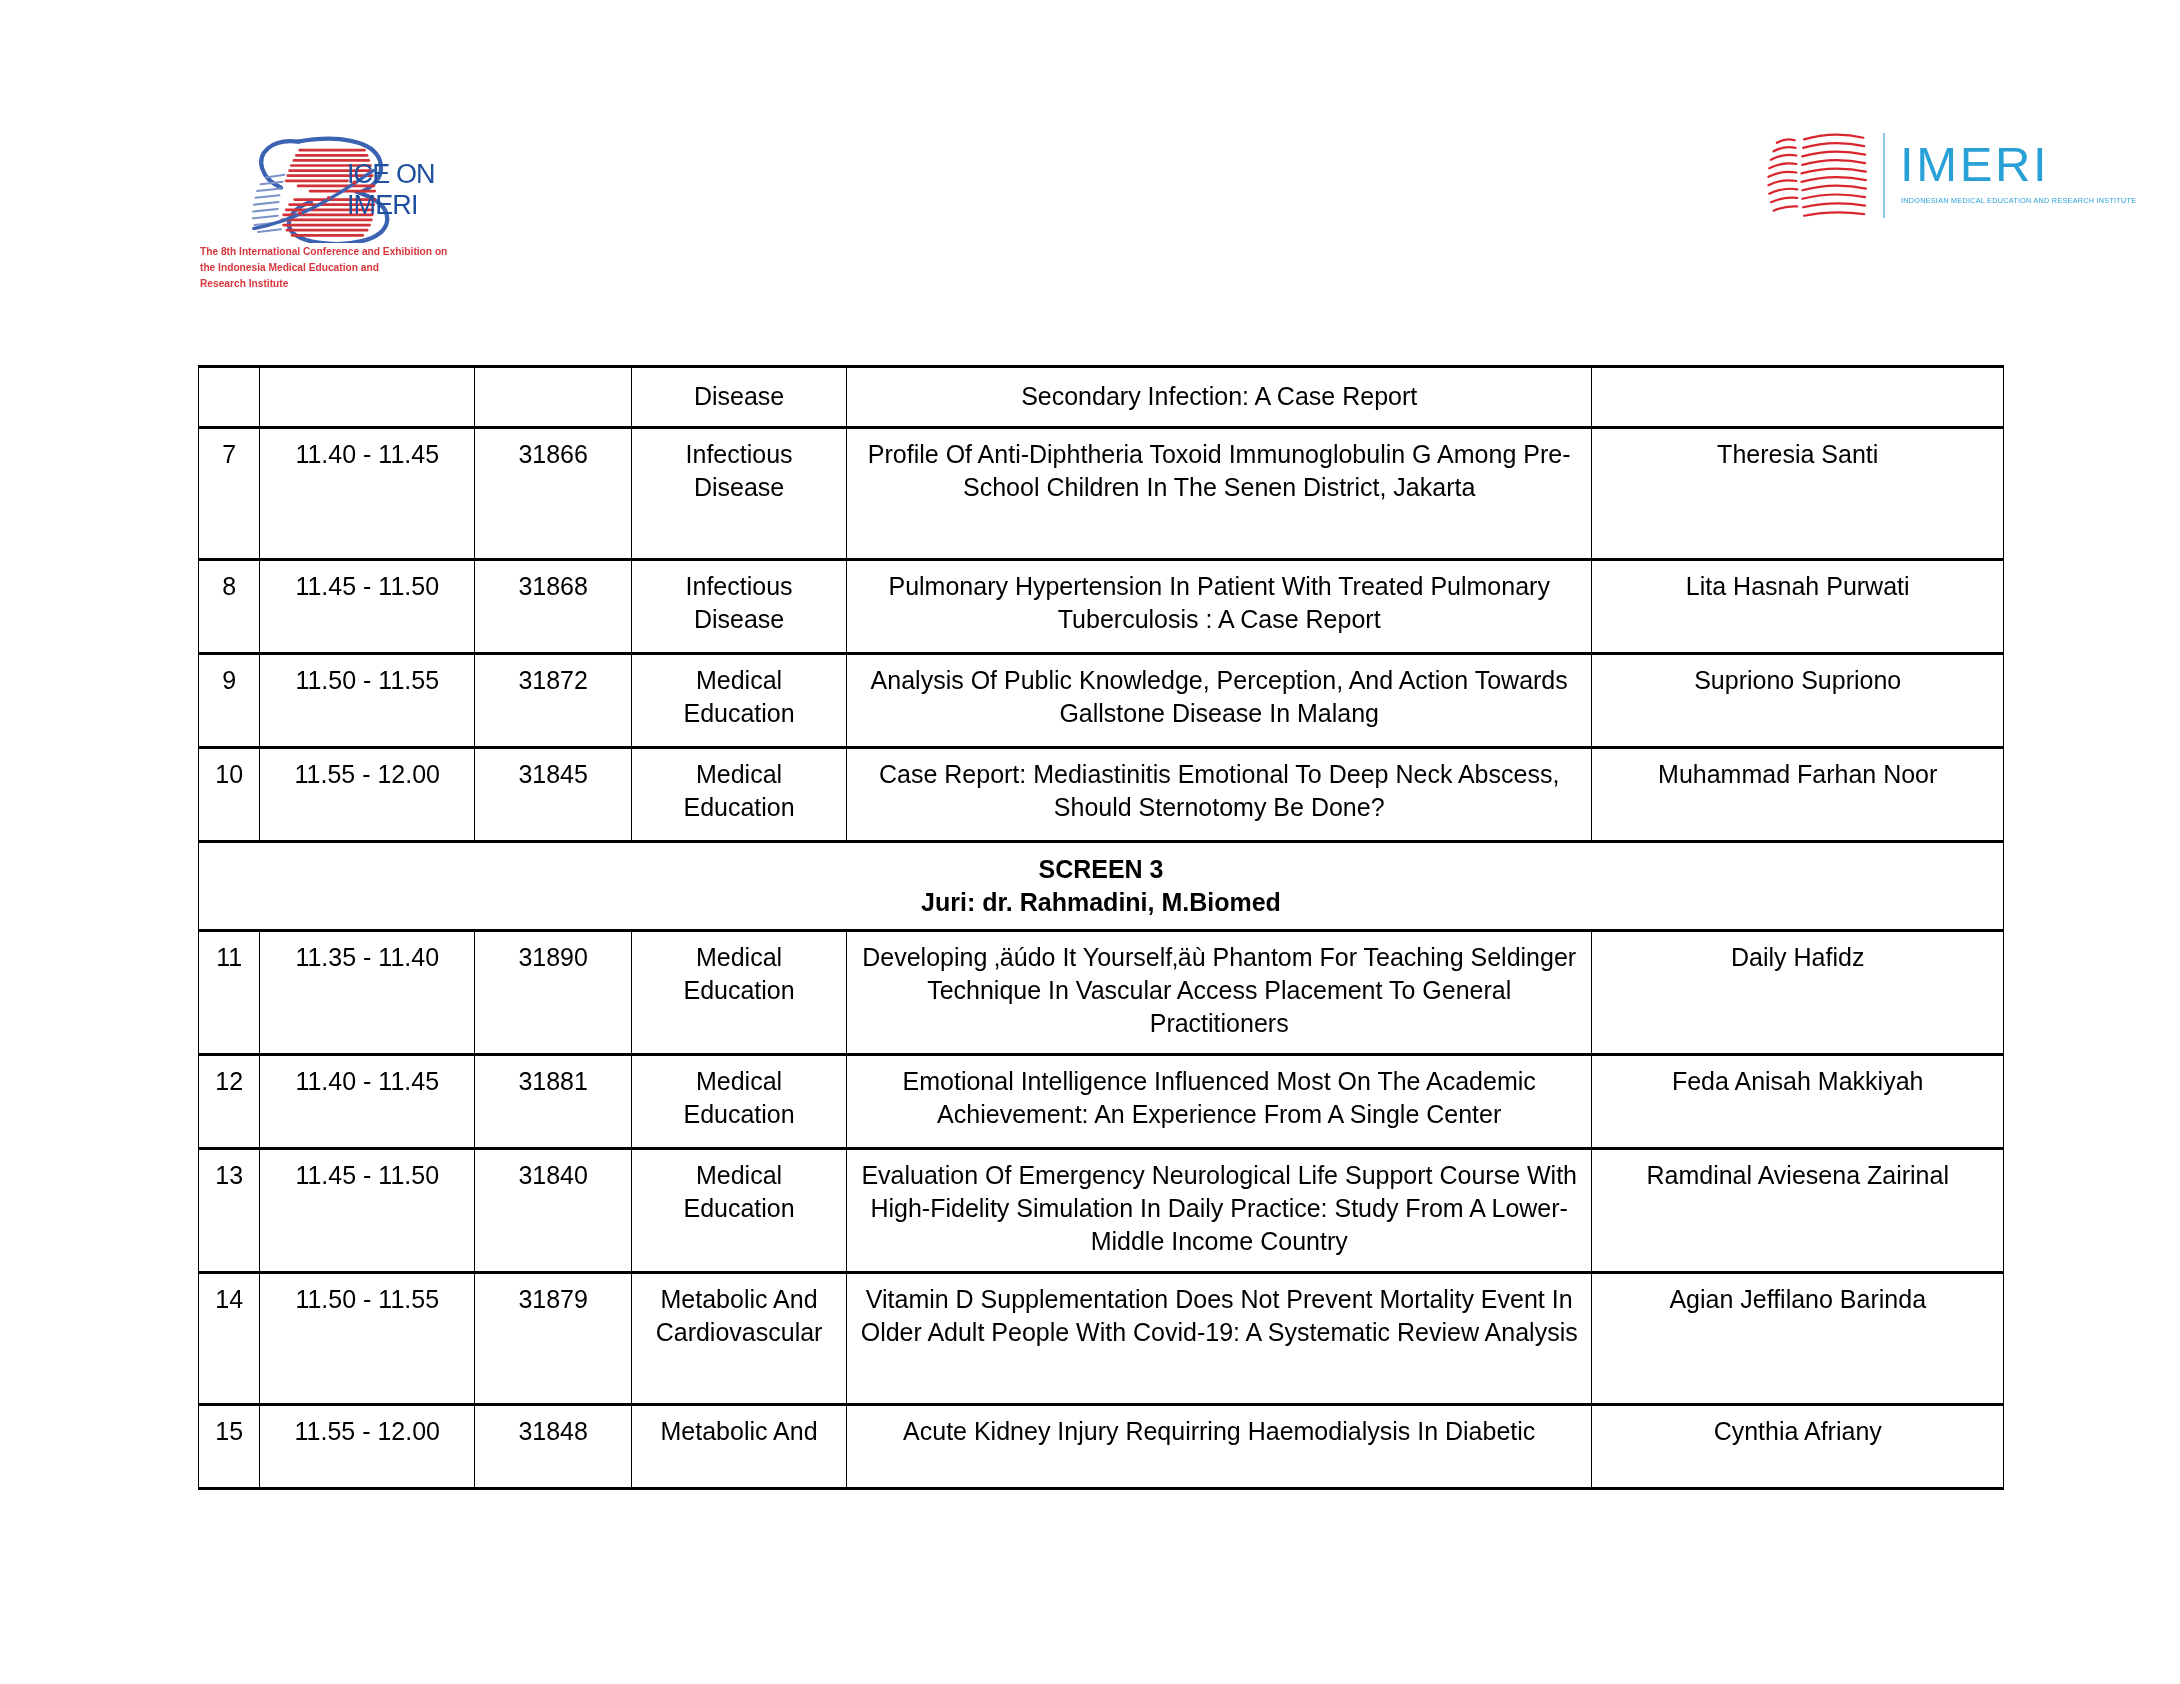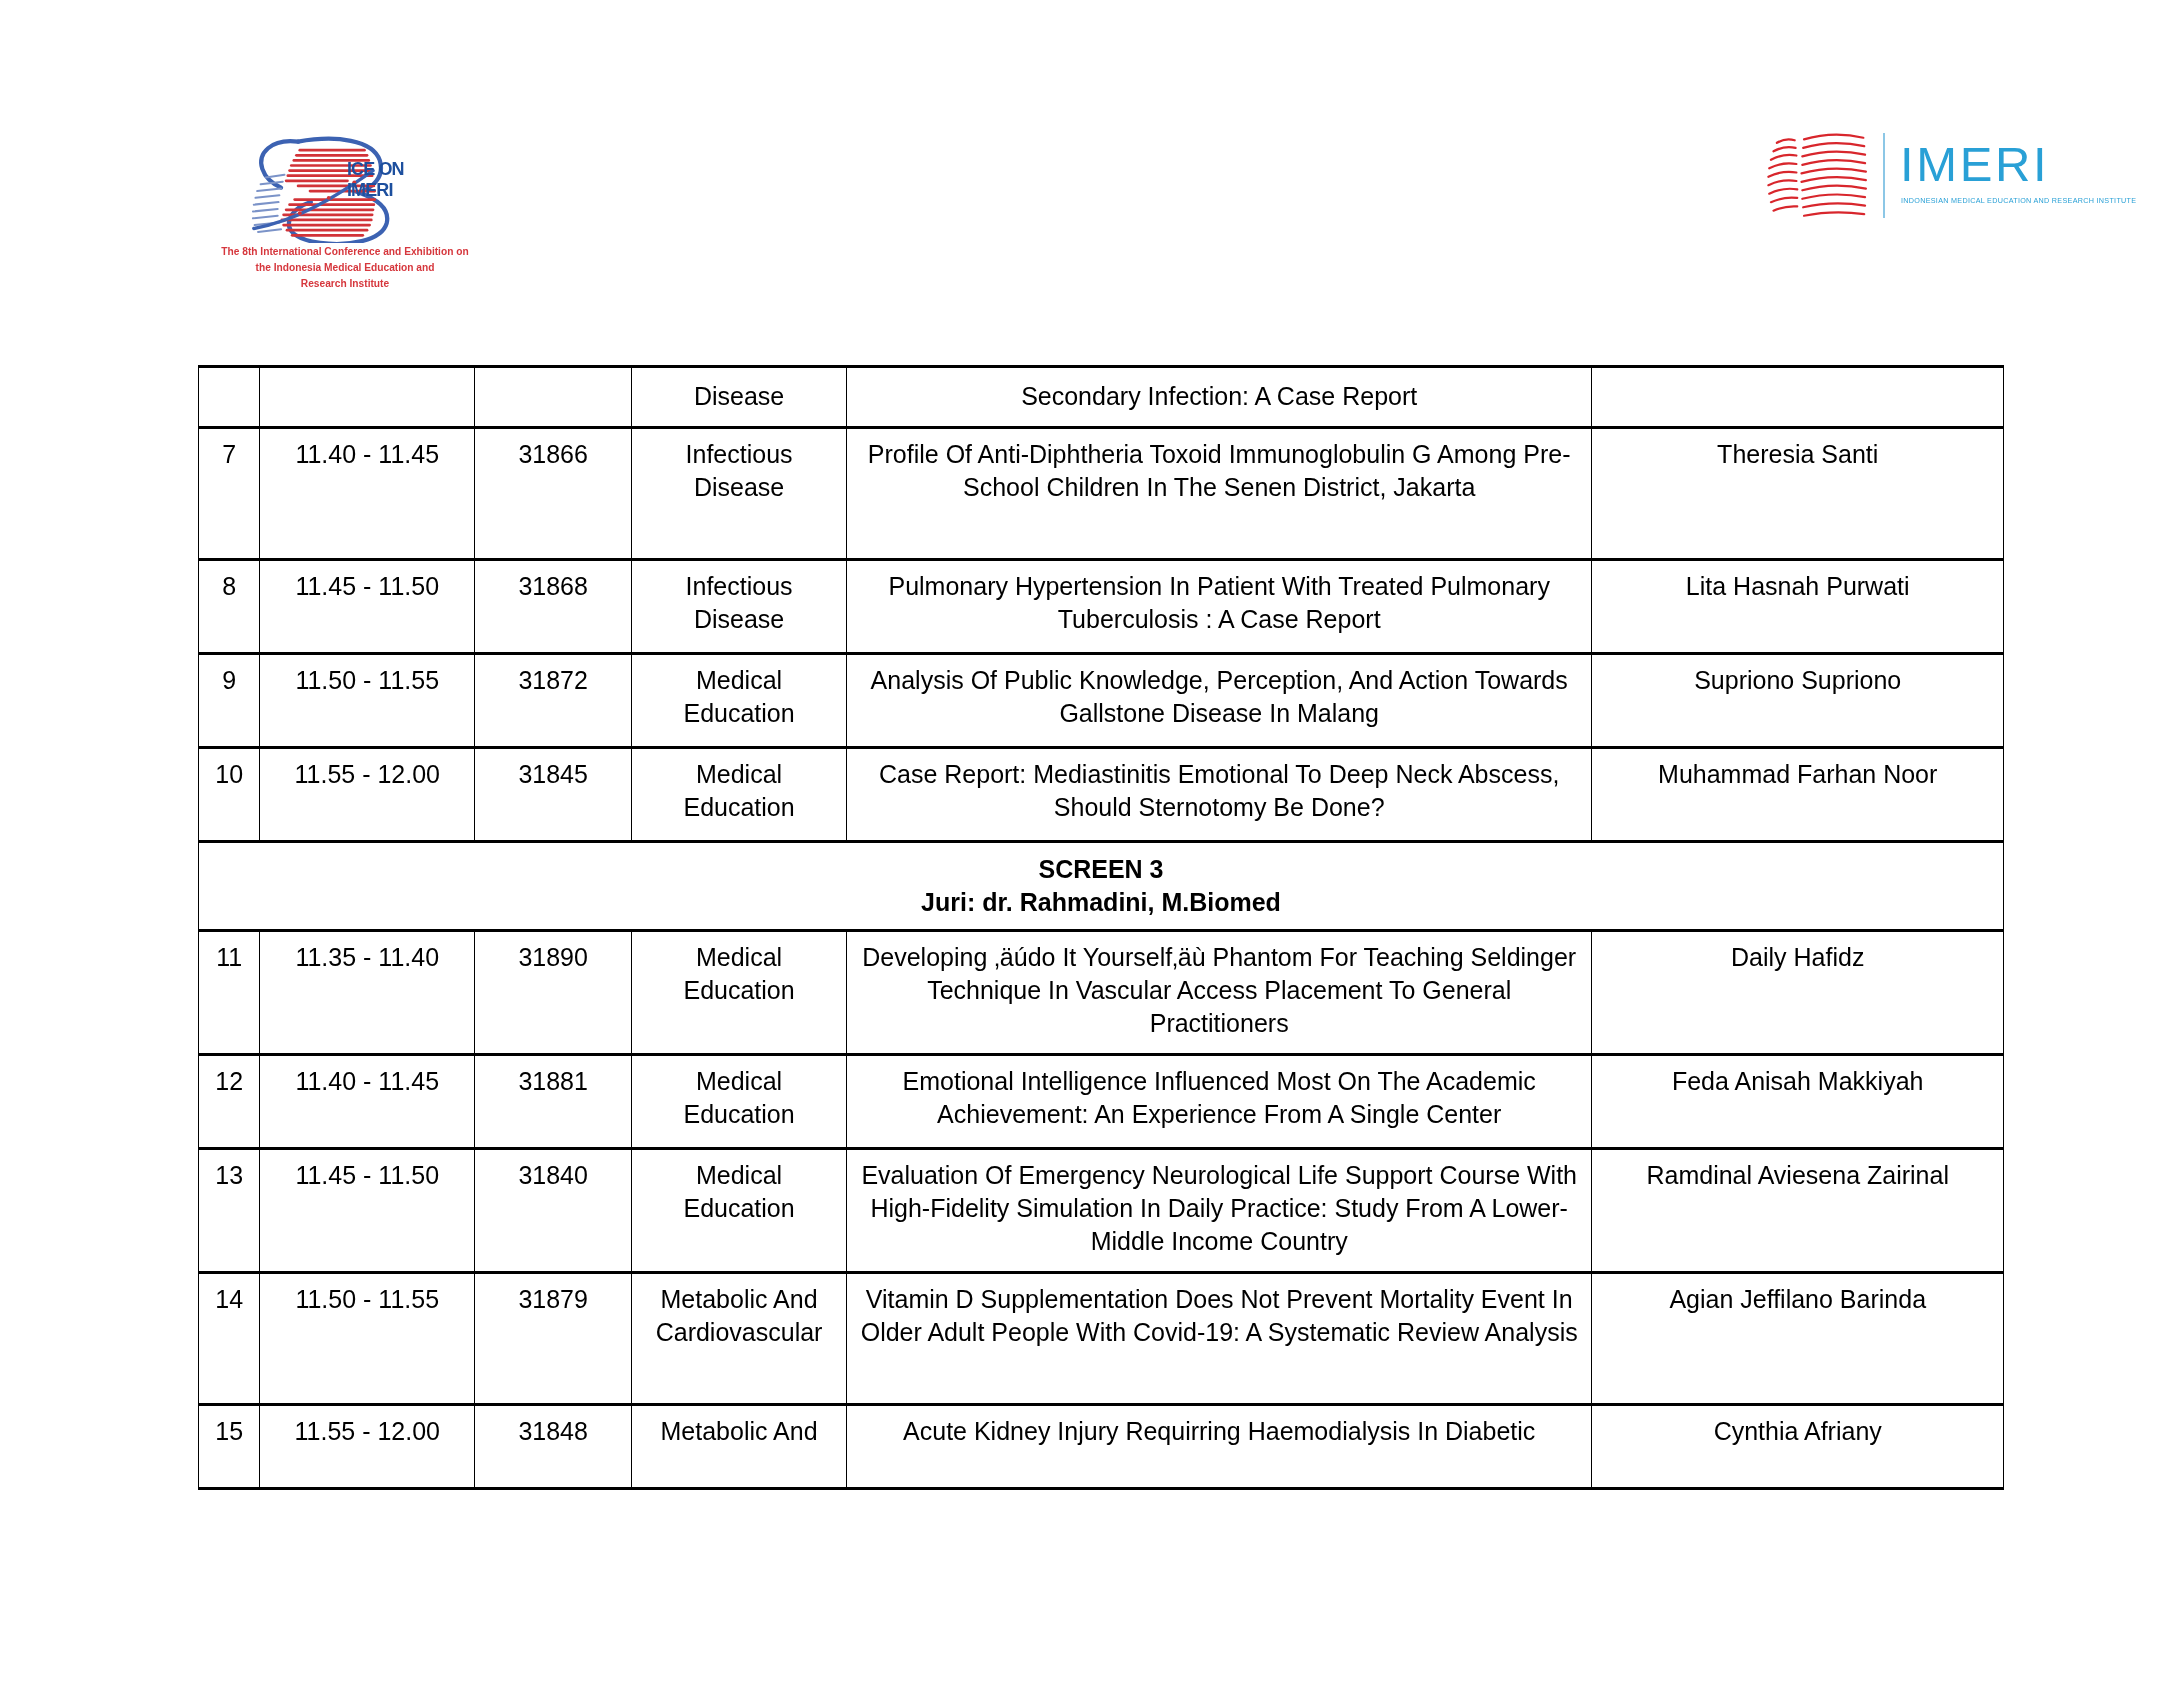--- a/index.html
+++ b/index.html
@@ -10,26 +10,26 @@
     font-family:"Liberation Sans", sans-serif;
     color:#000;
     overflow:hidden;
   }
 
   
   .left-logo{position:absolute;left:200px;top:81px;width:290px;height:213px;}
   .left-logo-mark{position:absolute;left:47px;top:47px;}
   .left-logo-text{
     position:absolute;left:147px;top:78px;
-    font-weight:bold;color:#1d4f9e;
-    font-size:18px;line-height:1.16;letter-spacing:-0.9px;
+    font-weight:normal;color:#1d4f9e;
+    font-size:27px;line-height:1.16;letter-spacing:-0.9px;
   }
   .left-logo-tagline{
     position:absolute;left:0px;top:163px;width:290px;
-    text-align:center;font-weight:bold;color:#d6373d;
+    font-weight:bold;color:#d6373d;
     font-size:10.2px;line-height:1.55;
   }
   .left-logo-tagline div{white-space:nowrap;}
 
   .right-logo{position:absolute;left:1765px;top:126px;width:341px;height:106px;}
   .right-logo-mark{position:absolute;left:0;top:3.4px;}
   .right-logo-divider{
     position:absolute;left:118px;top:6.8px;width:1.7px;height:85px;
     background:#8cc7e6;
   }

